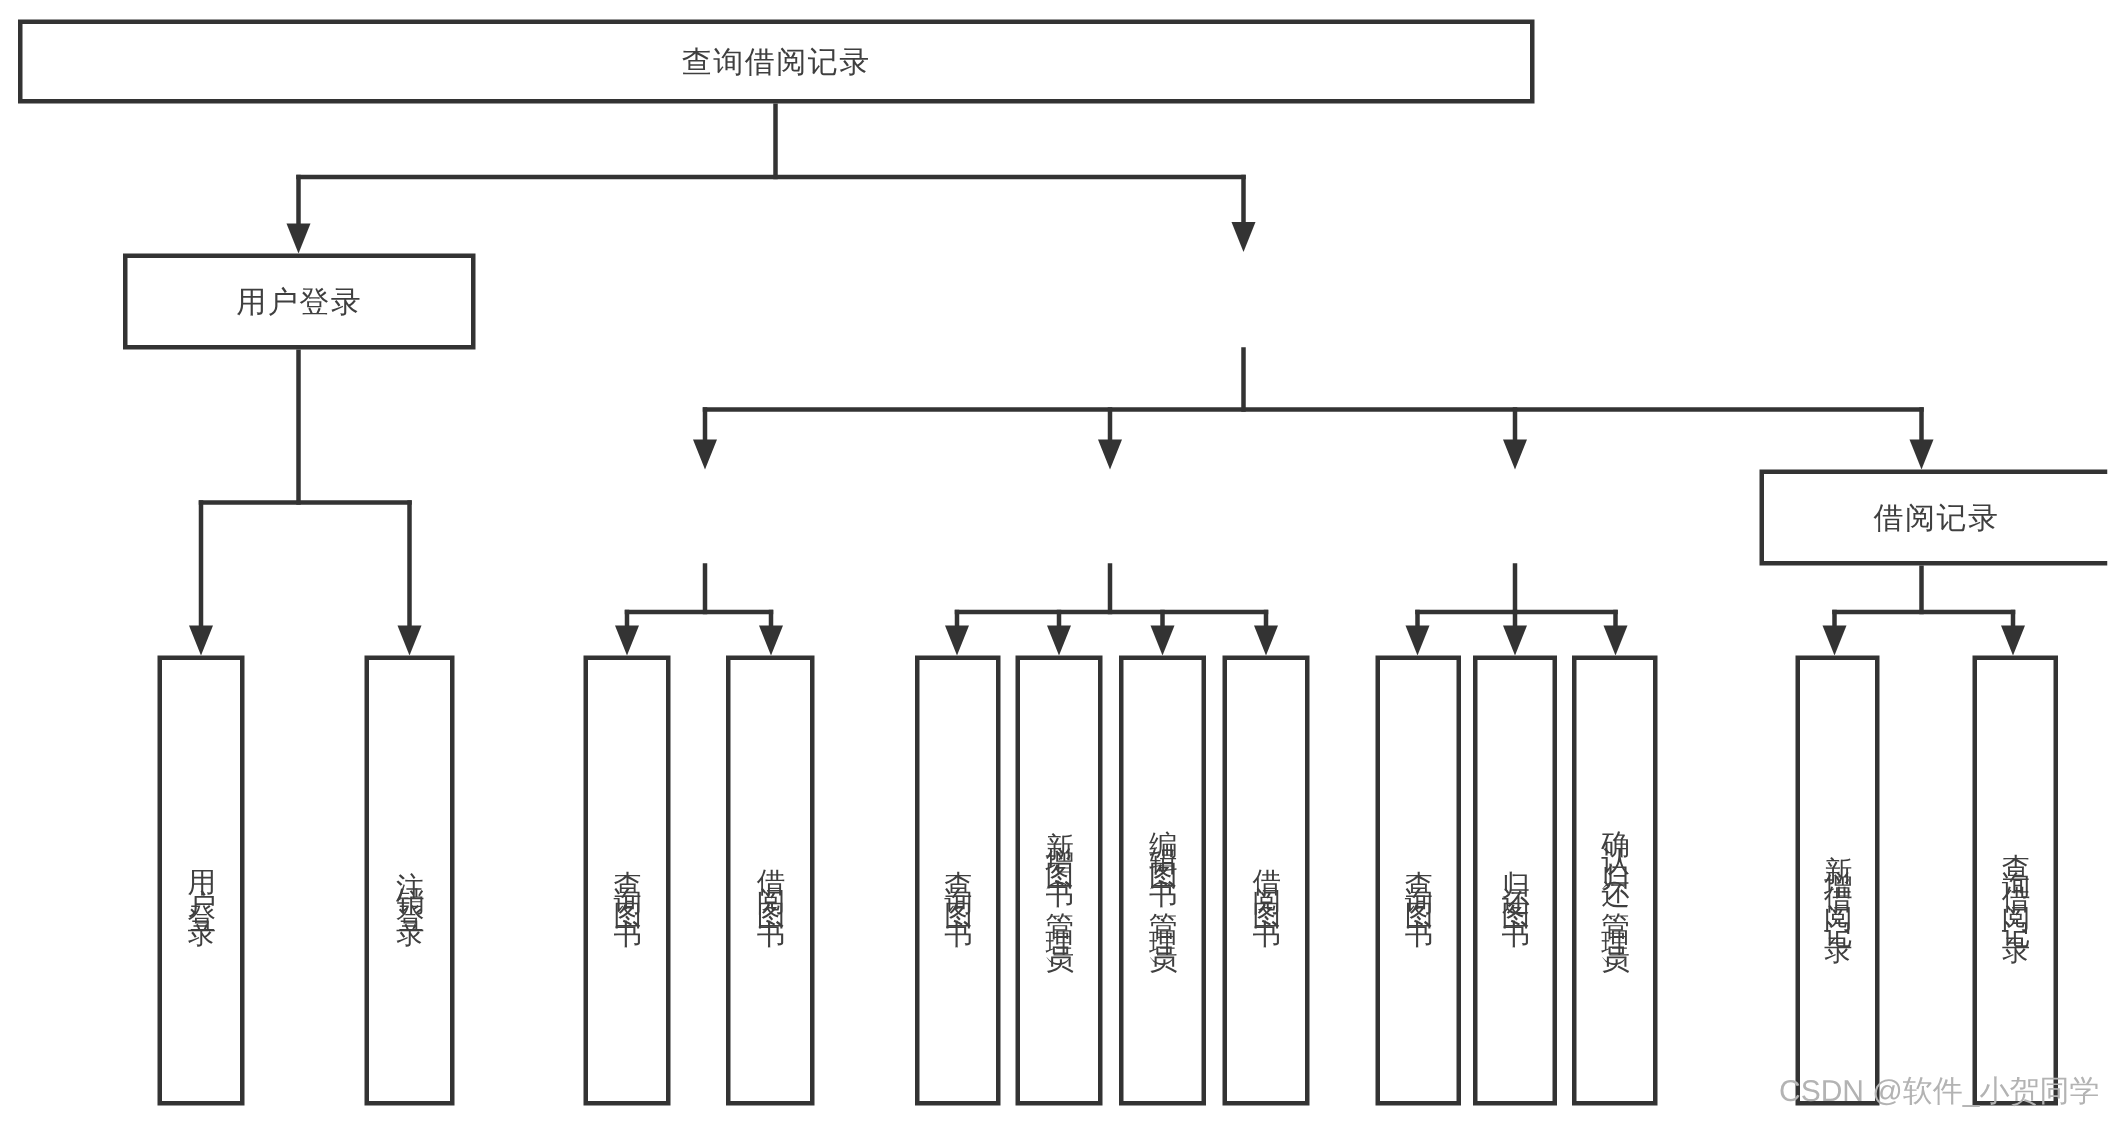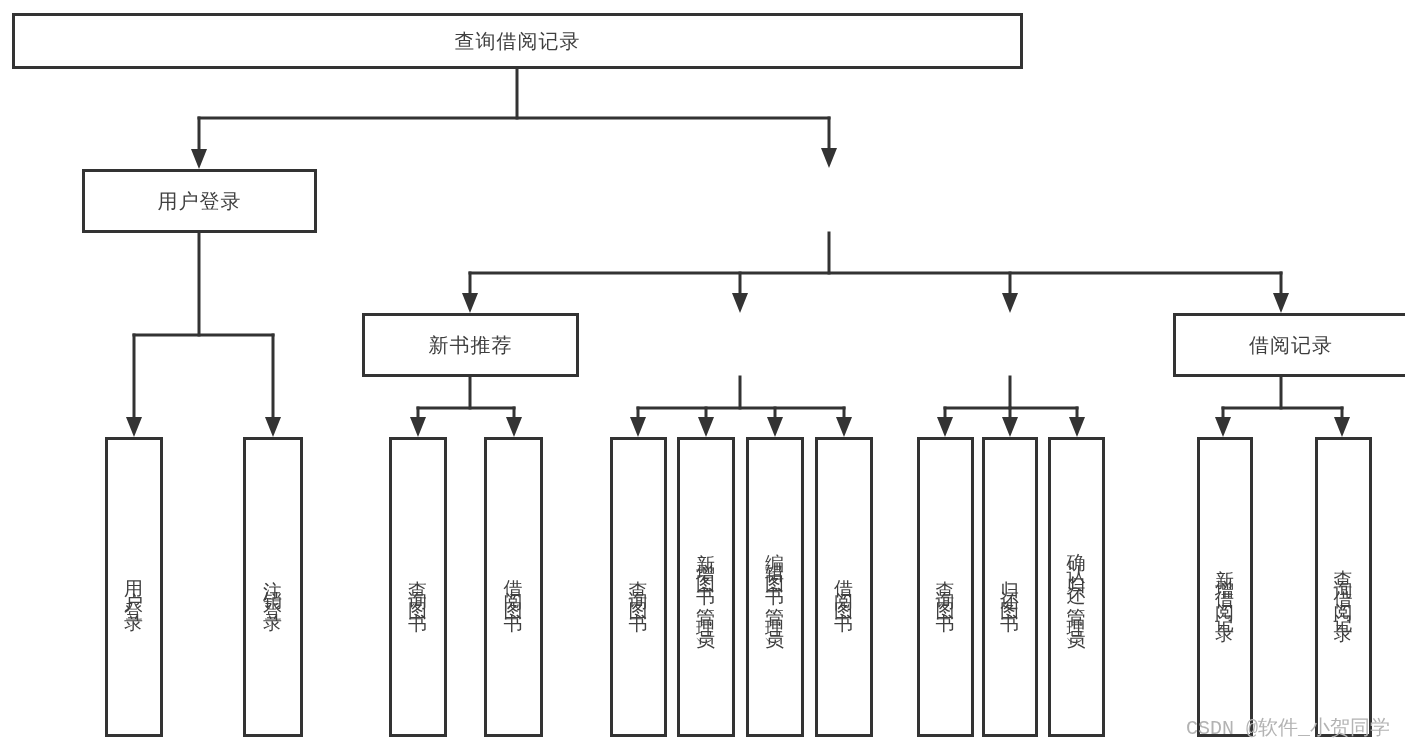--- a/index.html
+++ b/index.html
@@ -55,21 +55,20 @@
     line-height: 1;
   }
   .watermark {
     position: absolute;
     left: 1186px;
     top: 714px;
     font-size: 20px;
     color: #b3b3b3;
     white-space: nowrap;
     z-index: 5;
-    font-family: Liberation Mono, monospace;
   }
 </style>
 </head>
 <body>
 
 <div class="canvas">
 
   <svg class="wires" viewBox="0 0 1405 747" xmlns="http://www.w3.org/2000/svg">
     <g>
       <path class="ln" d="M517 69 V118"></path>
@@ -140,23 +139,20 @@
   </svg>
 
   <div class="node h" style="left:12px;top:13px;width:1011px;height:56px">
     <span class="lbl">查询借阅记录</span>
   </div>
 
   <div class="node h" style="left:82px;top:169px;width:235px;height:64px">
     <span class="lbl">用户登录</span>
   </div>
 
-  <div class="node h" style="left:362px;top:313px;width:217px;height:64px">
-    <span class="lbl">新书推荐</span>
-  </div>
   <div class="node h" style="left:1173px;top:313px;width:236px;height:64px">
     <span class="lbl">借阅记录</span>
   </div>
 
   <div class="node v" style="left:105px;top:437px;width:58px;height:300px">
     <span class="lbl">用户登录</span>
   </div>
   <div class="node v" style="left:243px;top:437px;width:60px;height:300px">
     <span class="lbl">注销登录</span>
   </div>

